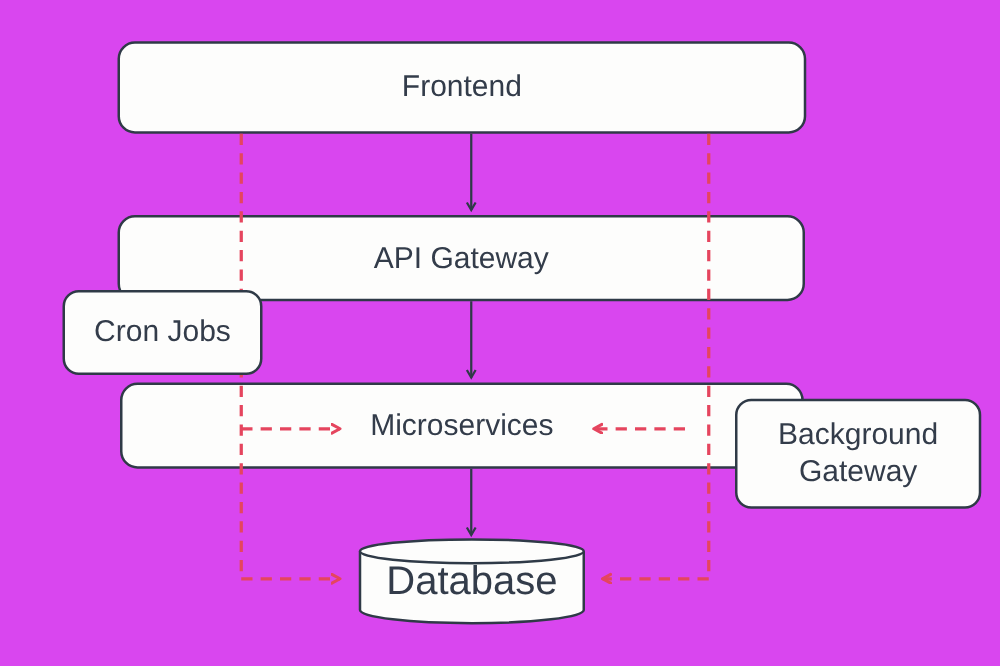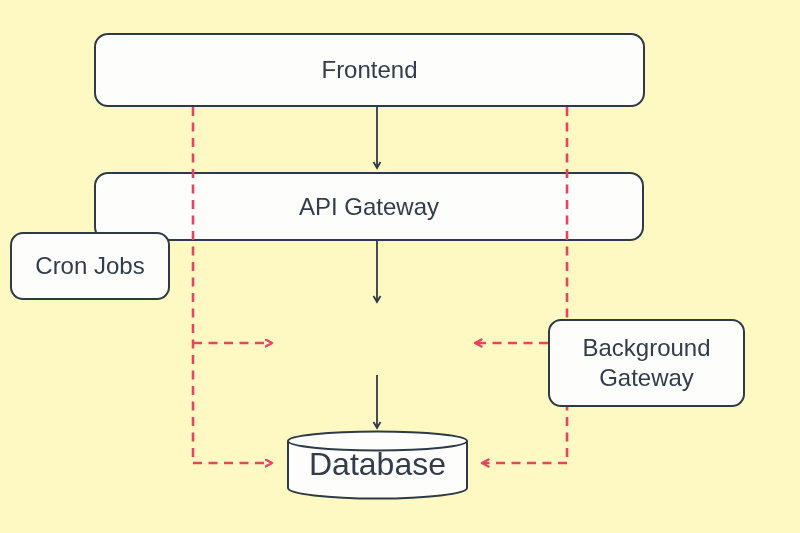--- a/index.html
+++ b/index.html
@@ -1,38 +1,38 @@
 <!DOCTYPE html>
 <html><head>
 <meta charset="utf-8">
 <style>
   html, body { margin: 0; padding: 0; }
   body { font-family: "Liberation Sans", sans-serif; }
   .canvas {
     position: relative;
     width: 800px;
     height: 533px;
-    background: #fef9c3;
+    background: #d946ef;
     overflow: hidden;
   }
   .node {
     position: absolute;
     box-sizing: border-box;
     background: #fdfdfc;
     border: 2px solid #2f3a47;
     display: flex;
     align-items: center;
     justify-content: center;
     text-align: center;
     color: #333c4a;
     font-size: 24px;
     line-height: 1.25;
   }
   .rounded-lg { border-radius: 14px; }
-  .rounded-md { border-radius: 13px; }
+  .rounded-md { border-radius: 13px; margin-left: 40px; }
   .layer { position: absolute; left: 0; top: 0; }
   .z1 { z-index: 1; }
   .z2 { z-index: 2; }
   .z3 { z-index: 3; }
   #node-frontend      { left: 94px;  top: 33px;  width: 551px; height: 74px; }
   #node-api-gateway   { left: 94px;  top: 172px; width: 550px; height: 69px; align-items: center; }
   #node-microservices { left: 96px;  top: 306px; width: 547px; height: 69px; }
   #node-cron-jobs     { left: 10px;  top: 232px; width: 160px; height: 68px; }
   #node-background-workers { left: 548px; top: 319px; width: 197px; height: 88px; padding: 0 14px; }
   #db-label {
@@ -44,20 +44,23 @@
 </head>
 <body>
 
 <div class="canvas">
 
   <div class="node rounded-lg z1" id="node-frontend">
     <span>Frontend</span>
   </div>
   <div class="node rounded-lg z1" id="node-api-gateway">
     <span>API Gateway</span>
+  </div>
+  <div class="node rounded-lg z1" id="node-microservices">
+    <span>Microservices</span>
   </div>
 
   <svg class="layer z1" width="800" height="533" viewBox="0 0 800 533">
     <g>
       <path d="M288,441 v47 a89.5,10.5 0 0 0 179,0 v-47" fill="#fdfdfc" stroke="#2f3a47" stroke-width="2"></path>
       <ellipse cx="377.5" cy="441" rx="89.5" ry="9.5" fill="#fdfdfc" stroke="#2f3a47" stroke-width="2"></ellipse>
     </g>
   </svg>
   <div id="db-label">Database</div>
 

